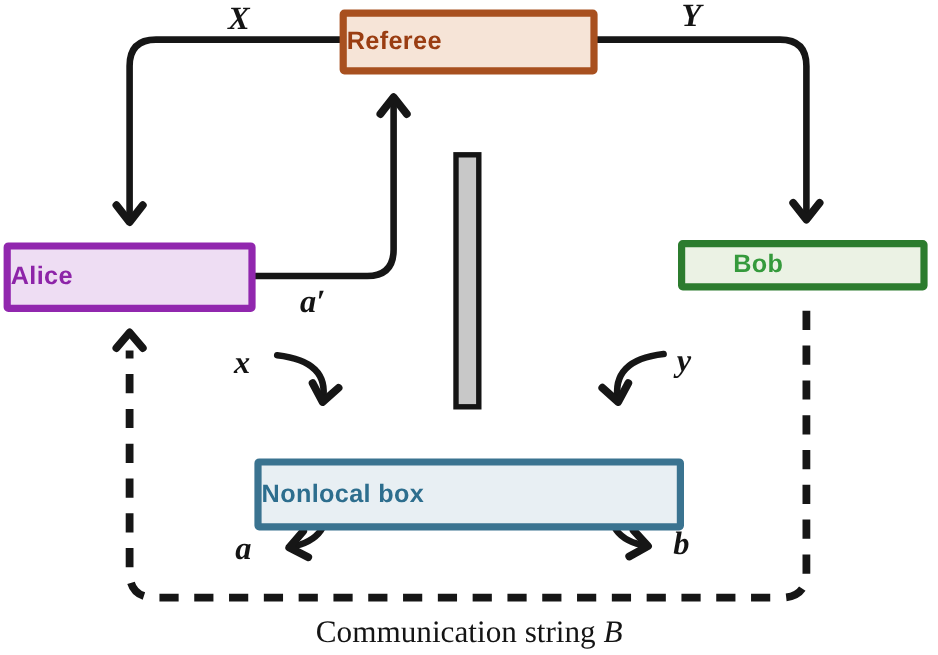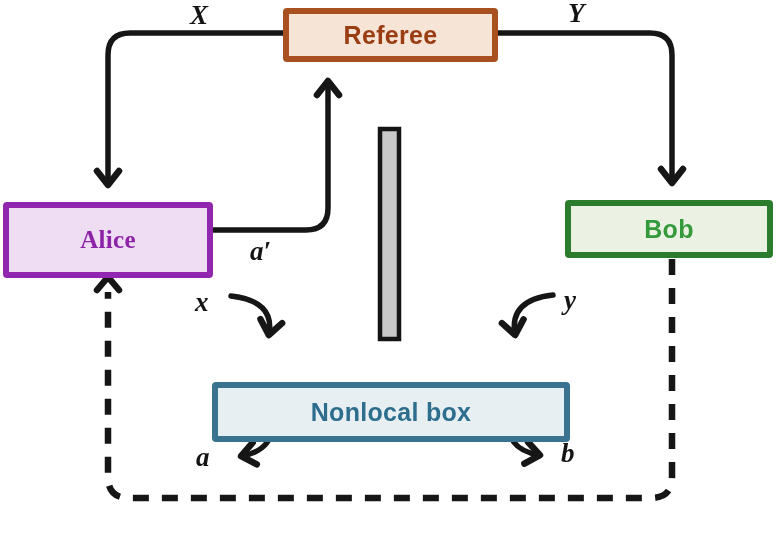--- a/index.html
+++ b/index.html
@@ -10,33 +10,33 @@
     font-family:"Liberation Sans",sans-serif;
     overflow:hidden;
   }
   #wires{position:absolute;left:0;top:0;width:782px;height:546px;}
   .wire{fill:none;stroke:var(--line,#161616);stroke-width:5.5;stroke-linecap:round;stroke-linejoin:round;}
   .wire-dashed{fill:none;stroke:var(--line,#161616);stroke-width:6.5;stroke-linecap:butt;stroke-dasharray:16 13;}
   .chev{fill:none;stroke:var(--line,#161616);stroke-width:6.5;stroke-linecap:round;stroke-linejoin:round;}
   .barrier{fill:var(--barrier-fill,#c8c8c8);stroke:#141414;stroke-width:4.5;}
 
   .box{
-    position:absolute;display:flex;align-items:center;justify-content:center;
+    position:absolute;display:flex;align-items:center;justify-content:flex-start;
     box-sizing:border-box;border-radius:4px;
-    font-weight:bold;font-size:25px;letter-spacing:.3px;
+    font-weight:bold;font-size:21px;letter-spacing:.3px;
   }
   .box.referee{left:283px;top:8px;width:215px;height:54px;
     border:6px solid var(--referee-border,#a8501f);
     background:var(--referee-fill,#f6e4d7);color:var(--referee-text,#9a3d12);}
-  .box.alice{left:3px;top:202px;width:210px;height:76px;
+  .box.alice{left:3px;top:202px;width:210px;height:58px;
     border:6px solid var(--alice-border,#9127ae);
-    background:var(--alice-fill,#eeddf3);color:var(--alice-text,#8d24a8);font-family:Liberation Serif, serif;}
-  .box.bob{left:565px;top:200px;width:208px;height:58px;
+    background:var(--alice-fill,#eeddf3);color:var(--alice-text,#8d24a8);}
+  .box.bob{left:565px;top:200px;width:208px;height:42px;
     border:6px solid var(--bob-border,#2c7c2e);
-    background:var(--bob-fill,#ebf2e4);color:var(--bob-text,#359a3c);}
+    background:var(--bob-fill,#ebf2e4);color:var(--bob-text,#359a3c);padding-left:40px;}
   .box.nonlocal{left:212px;top:353px;width:358px;height:60px;
     border:6px solid var(--nonlocal-border,#3a7390);
     background:var(--nonlocal-fill,#e8eff3);color:var(--nonlocal-text,#2d6e8e);margin-top:29px;}
 
   .mlabel{
     position:absolute;
     font-family:"Liberation Serif",serif;
     font-style:italic;font-weight:bold;
     font-size:27px;color:#141414;line-height:1;
   }
@@ -102,14 +102,18 @@
   </div>
 
   <span class="mlabel lab-X">X</span>
   <span class="mlabel lab-Y">Y</span>
   <span class="mlabel lab-aprime">a′</span>
   <span class="mlabel lab-x">x</span>
   <span class="mlabel lab-y">y</span>
   <span class="mlabel lab-a">a</span>
   <span class="mlabel lab-b">b</span>
 
+  <div class="caption">
+    <span>Communication string</span>
+    <span class="var">B</span>
+  </div>
 
 </div>
 
 </body></html>

